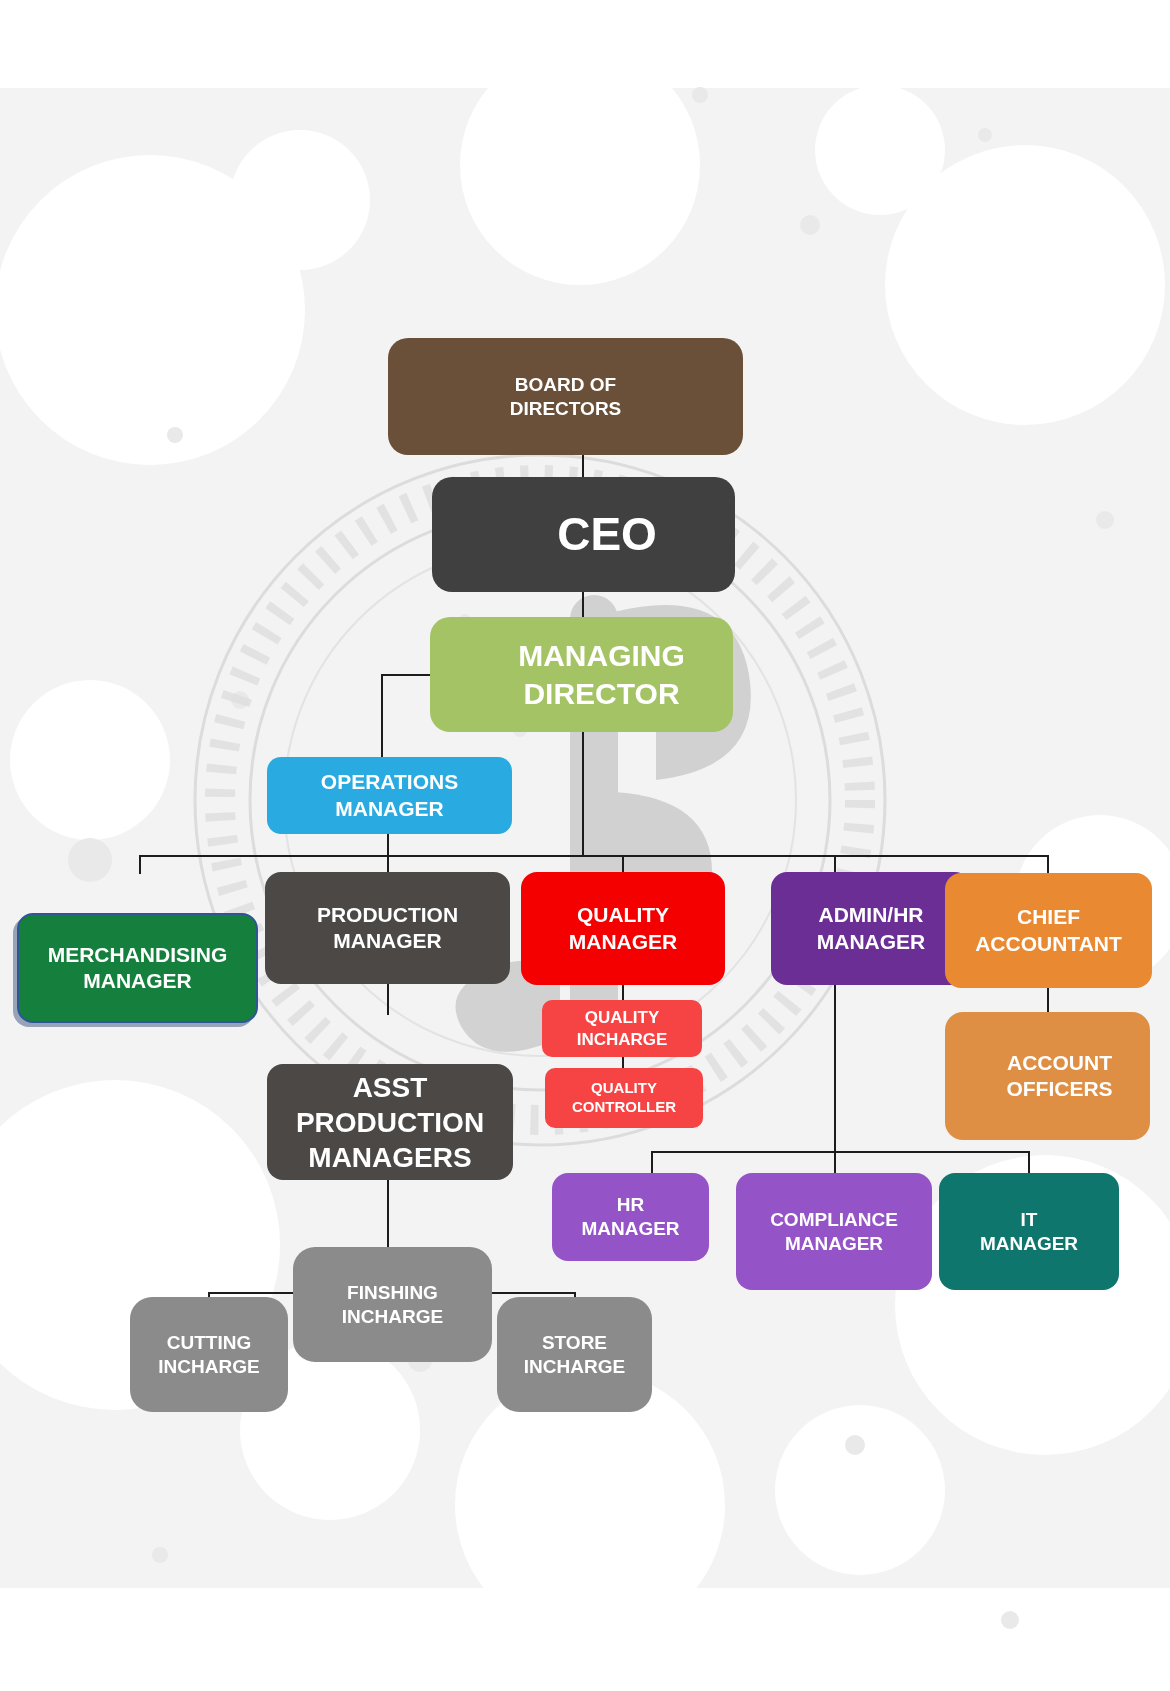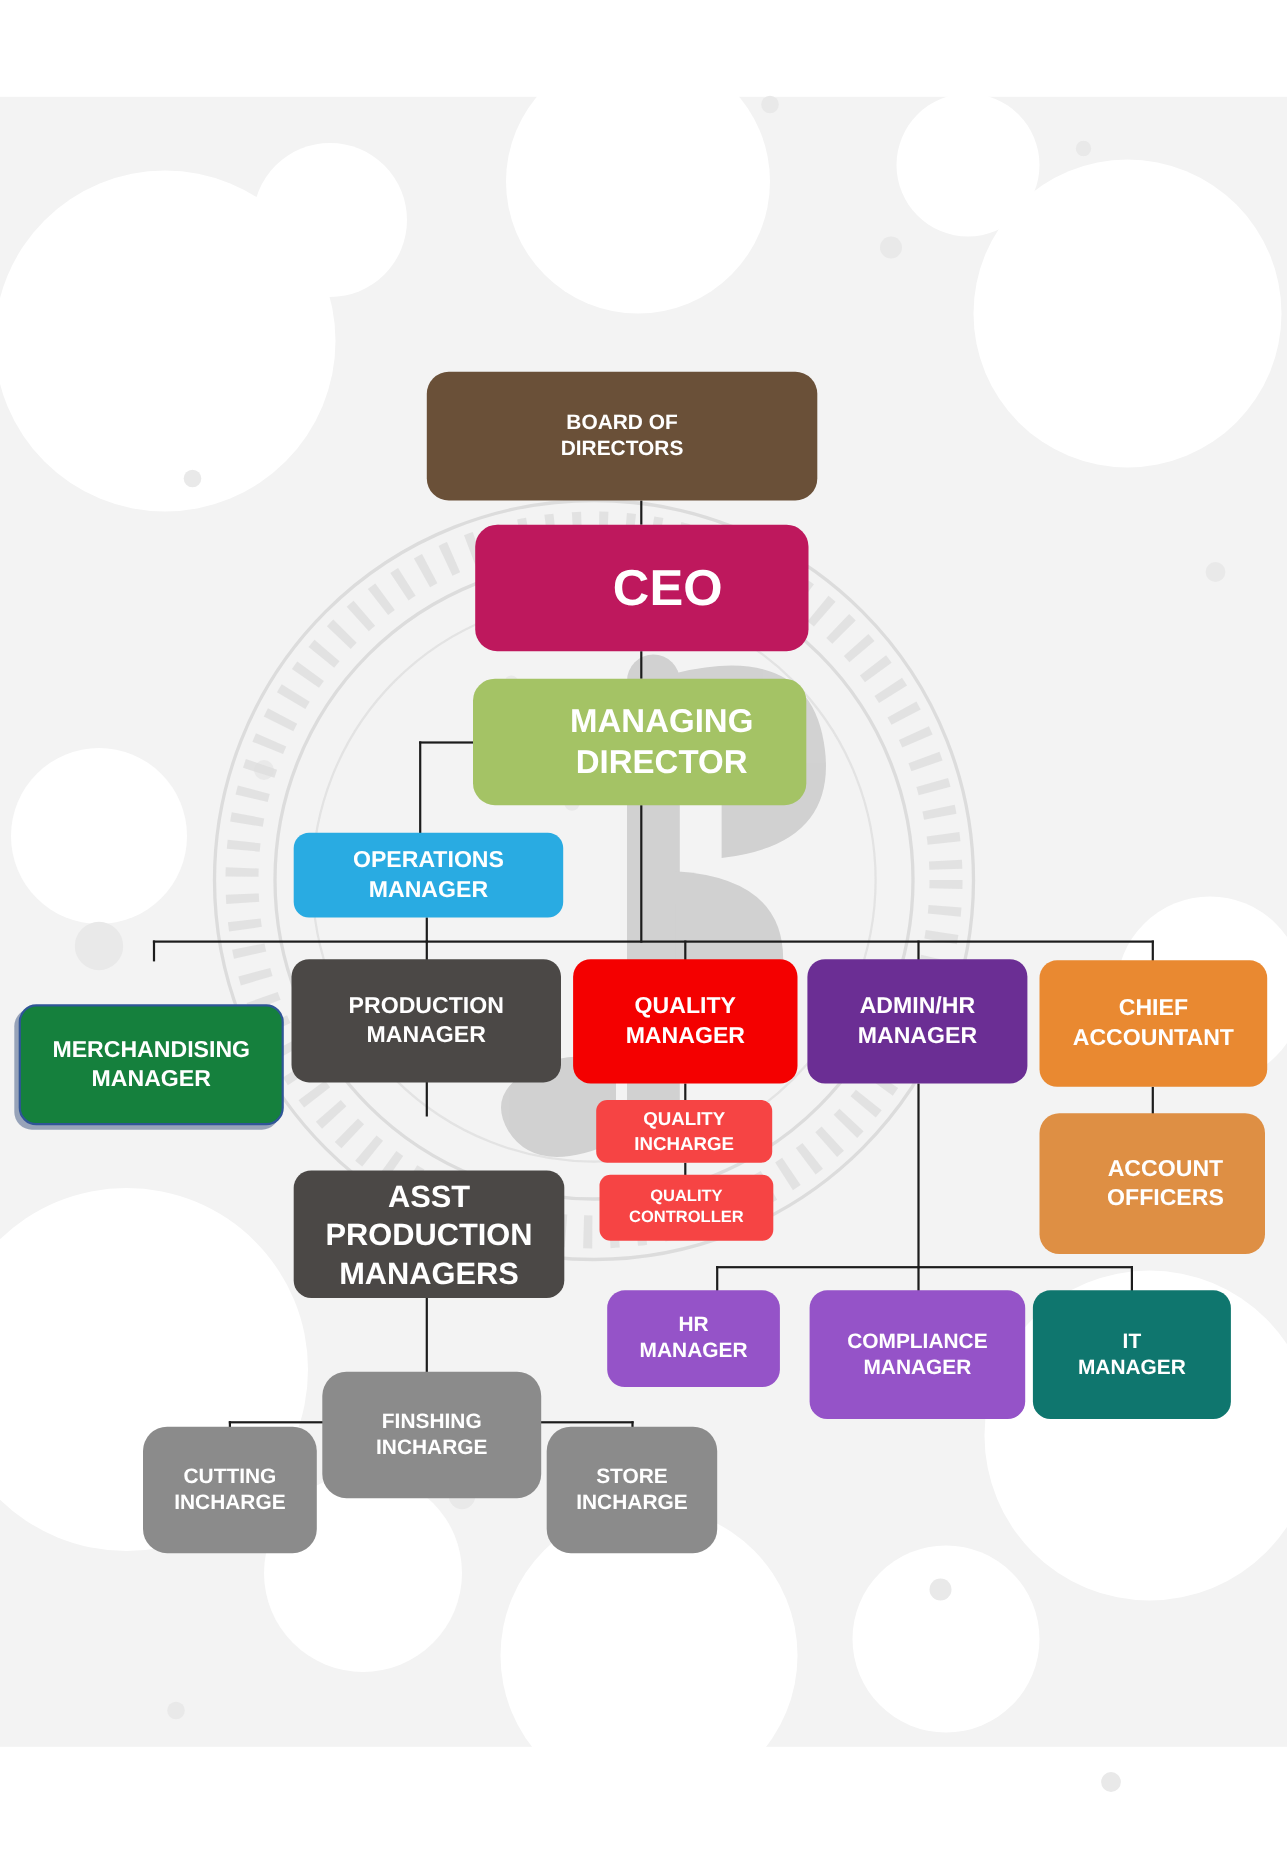--- a/index.html
+++ b/index.html
@@ -23,21 +23,21 @@
   .h { height: 2px; }
 
   .n-board { left:388px; top:338px; width:355px; height:117px; border-radius:20px; font-size:19px; }
   .n-ceo   { left:432px; top:477px; width:303px; height:115px; border-radius:20px; font-size:46px; }
   .n-md    { left:430px; top:617px; width:303px; height:115px; border-radius:20px; font-size:30px;padding-left:40px; }
   .n-ops   { left:267px; top:757px; width:245px; height:77px;  border-radius:14px; font-size:21px; }
   .n-merch { left:17px;  top:873px; width:241px; height:110px; border-radius:16px; font-size:21px;
              border:2px solid #2F5597; box-shadow:-4px 4px 0 rgba(40,66,116,0.45); }
   .n-prod  { left:265px; top:872px; width:245px; height:112px; border-radius:16px; font-size:21px; }
   .n-qual  { left:521px; top:872px; width:204px; height:113px; border-radius:16px; font-size:21px; }
-  .n-admin { left:734px; top:872px; width:200px; height:113px; border-radius:16px; font-size:21px; }
+  .n-admin { left:771px; top:872px; width:200px; height:113px; border-radius:16px; font-size:21px; }
   .n-chief { left:945px; top:873px; width:207px; height:115px; border-radius:16px; font-size:21px; }
   .n-qinch { left:542px; top:1000px; width:160px; height:57px; border-radius:10px; font-size:17px; }
   .n-qctrl { left:545px; top:1068px; width:158px; height:60px; border-radius:10px; font-size:15px; }
   .n-asst  { left:267px; top:1064px; width:246px; height:116px; border-radius:16px; font-size:28px; }
   .n-acct  { left:945px; top:1012px; width:205px; height:128px; border-radius:18px; font-size:21px; }
   .n-hr    { left:552px; top:1173px; width:157px; height:88px; border-radius:16px; font-size:19px; }
   .n-comp  { left:736px; top:1173px; width:196px; height:117px; border-radius:16px; font-size:19px; }
   .n-it    { left:939px; top:1173px; width:180px; height:117px; border-radius:16px; font-size:19px; }
   .n-cut   { left:130px; top:1297px; width:158px; height:115px; border-radius:22px; font-size:19px; }
   .n-fin   { left:293px; top:1247px; width:199px; height:115px; border-radius:22px; font-size:19px; }
@@ -116,21 +116,21 @@
   <div class="ln v" style="left: 208px; top: 1292px; height: 6px; background-color: rgb(28, 28, 28);"></div>
   <div class="ln v" style="left: 574px; top: 1292px; height: 6px; background-color: rgb(28, 28, 28);"></div>
   <div class="ln v" style="left: 834px; top: 985px; height: 168px; background-color: rgb(28, 28, 28);"></div>
   <div class="ln h" style="left: 651px; top: 1151px; width: 379px; background-color: rgb(28, 28, 28);"></div>
   <div class="ln v" style="left: 651px; top: 1151px; height: 23px; background-color: rgb(28, 28, 28);"></div>
   <div class="ln v" style="left: 834px; top: 1151px; height: 23px; background-color: rgb(28, 28, 28);"></div>
   <div class="ln v" style="left: 1028px; top: 1151px; height: 23px; background-color: rgb(28, 28, 28);"></div>
 
   <div class="node n-board" style="background-color: rgb(106, 80, 56);">BOARD OF
 DIRECTORS</div>
-  <div class="node n-ceo" style="background-color: #be185d; padding-left: 47px;">CEO</div>
+  <div class="node n-ceo" style="background-color: #404040; padding-left: 47px;">CEO</div>
   <div class="node n-md" style="background-color: rgb(164, 195, 101);">MANAGING
 DIRECTOR</div>
   <div class="node n-ops" style="background-color: rgb(41, 171, 226);">OPERATIONS
 MANAGER</div>
   <div class="node n-merch" style="background-color: #15803d; border-color: rgb(47, 85, 151); margin-top: 40px;">MERCHANDISING
 MANAGER</div>
   <div class="node n-prod" style="background-color: rgb(75, 72, 70);">PRODUCTION
 MANAGER</div>
   <div class="node n-qual" style="background-color: rgb(244, 0, 0);">QUALITY
 MANAGER</div>

